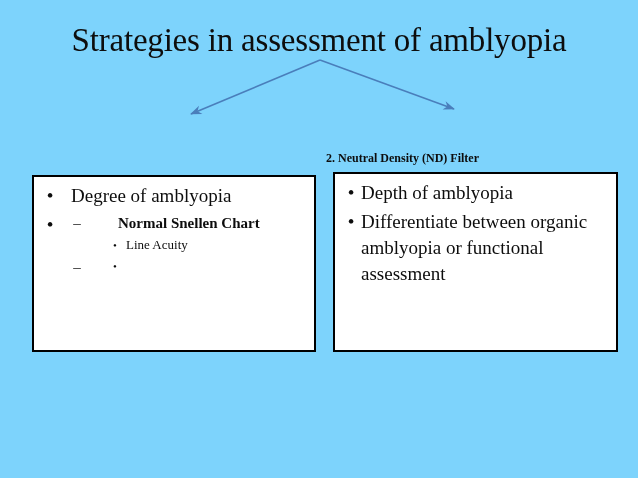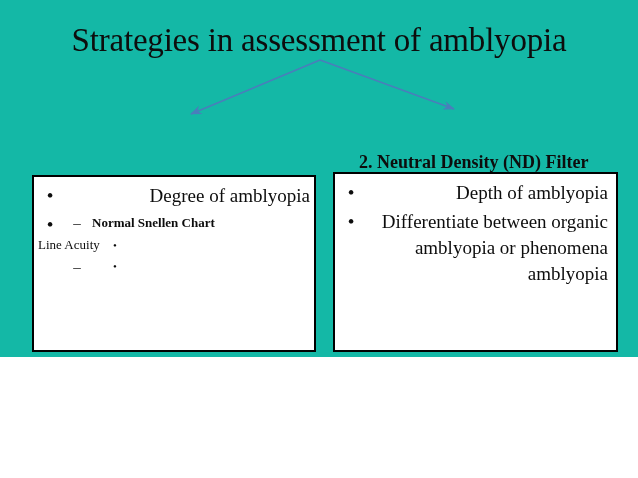--- a/index.html
+++ b/index.html
@@ -7,22 +7,22 @@
     padding: 0;
     background: #ffffff;
   }
   body {
     font-family: "Liberation Serif", "DejaVu Serif", serif;
     color: #000000;
   }
   #slide {
     position: relative;
     width: 638px;
-    height: 357px;
-    background: #14b8a6;
+    height: 478px;
+    background: #7dd3fc;
     overflow: hidden;
   }
 
   
   #slide-title {
     position: absolute;
     left: 0;
     top: 22px;
     width: 638px;
     text-align: center;
@@ -51,23 +51,23 @@
     color: #0d0d0d;
     white-space: nowrap;
     line-height: 1.15;
   }
   #heading-va {
     left: 56px;
     top: 134px;
     font-size: 21px;
   }
   #heading-nd {
-    left: 359px;
+    left: 326px;
     top: 152px;
-    font-size: 18px;
+    font-size: 12px;
   }
 
   
   .content-box {
     position: absolute;
     border: 2px solid #000000;
     background: #ffffff;
     box-sizing: border-box;
     overflow: hidden;
   }
@@ -114,57 +114,57 @@
     top: 0;
     width: 12px;
     font-size: 19px;
     line-height: 26px;
   }
   .lvl1 .bullet-text {
     margin-left: 33px;
     font-size: 19px;
     line-height: 26px;
     font-weight: 400;
-    text-align: right;
   }
 
   
   .lvl2 { margin: 0 0 1px 0; }
   .lvl2 .bullet-mark {
     left: 33px;
     top: 0;
     width: 12px;
     font-size: 15px;
     line-height: 22px;
   }
   .lvl2 .bullet-text {
-    margin-left: 54px;
-    font-size: 13px;
+    margin-left: 80px;
+    font-size: 15px;
     line-height: 22px;
     font-weight: 700;
   }
 
   
   .lvl3 { margin: 0 0 1px 0; }
   .lvl3 .bullet-mark {
     left: 72px;
     top: 0;
     width: 10px;
     font-size: 11px;
     line-height: 20px;
   }
   .lvl3 .bullet-text {
+    margin-left: 88px;
     font-size: 13px;
     line-height: 20px;
     font-weight: 400;
   }
 
   
   #box-nd .lvl1 .bullet-text {
-    margin-left: 16px;
+    margin-left: 22px;
     margin-right: 4px;
     white-space: normal;
   }
 </style>
 </head>
 <body>
 
 <div id="slide">
 
   <div id="slide-title">Strategies in assessment of amblyopia</div>
@@ -218,19 +218,19 @@
   <div class="content-box" id="box-nd">
     <ul class="bullets">
 
       <li class="bullet-row lvl1">
         <span class="bullet-mark">•</span>
         <span class="bullet-text">Depth of amblyopia</span>
       </li>
 
       <li class="bullet-row lvl1">
         <span class="bullet-mark">•</span>
-        <span class="bullet-text">Differentiate between organic amblyopia or phenomena amblyopia</span>
+        <span class="bullet-text">Differentiate between organic amblyopia or functional assessment</span>
       </li>
 
     </ul>
   </div>
 
 </div>
 
 </body></html>

